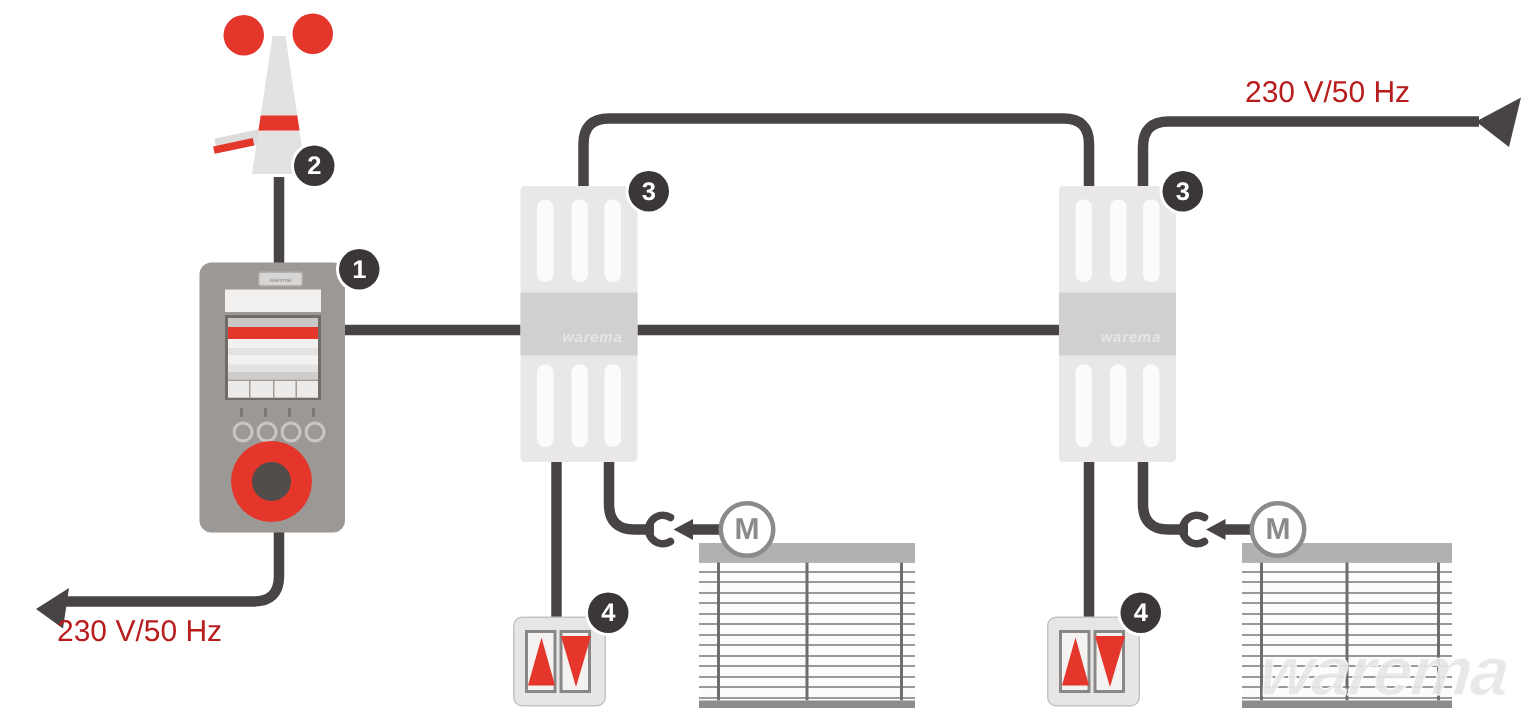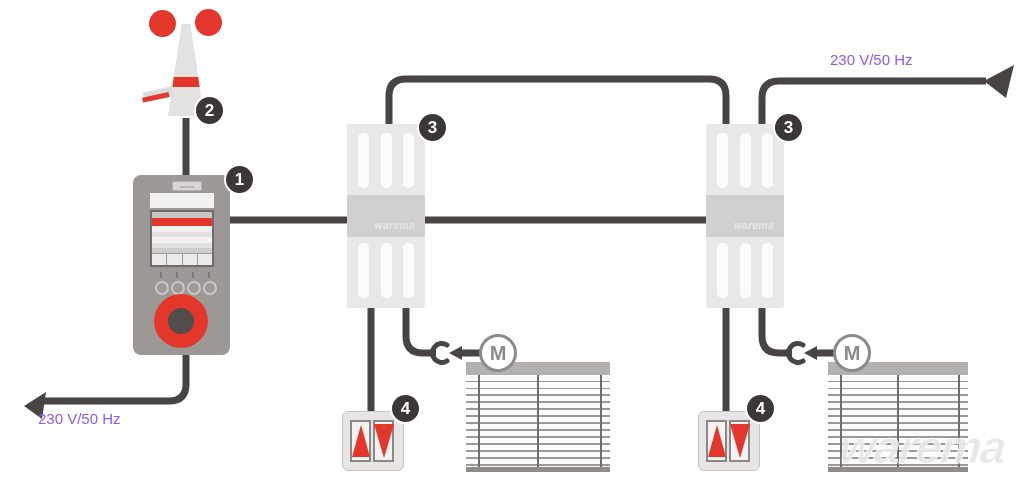--- a/index.html
+++ b/index.html
@@ -66,21 +66,21 @@
   .rail-top{height:13px;background:#b3b1b0;}
   .slats{flex:1;
     background:
       linear-gradient(#706e6c,#706e6c) 12px 0/2px 100% no-repeat,
       linear-gradient(#706e6c,#706e6c) 50% 0/2px 100% no-repeat,
       linear-gradient(#706e6c,#706e6c) calc(100% - 8px) 0/2px 100% no-repeat,
       repeating-linear-gradient(180deg,#fcfcfb 0 5.5px,#9b9997 5.5px 7px);}
   .rail-bottom{height:5px;background:#8e8c8a;}
 
   
-  .power-label{font-size:15px;color:#8b5cf6;white-space:nowrap;z-index:5;}
+  .power-label{font-size:20px;color:#b91c1c;white-space:nowrap;z-index:5;}
   .watermark{font-size:46px;font-weight:bold;font-style:italic;color:rgba(231,230,229,0.92);
              -webkit-text-stroke:1px rgba(255,255,255,0.7);transform:skewX(-6deg);
              z-index:7;white-space:nowrap;letter-spacing:-1px;}
 </style>
 </head>
 <body>
 
 <div id="canvas">
 
   <svg class="wires" width="1024" height="483" viewBox="0 0 1024 483">

